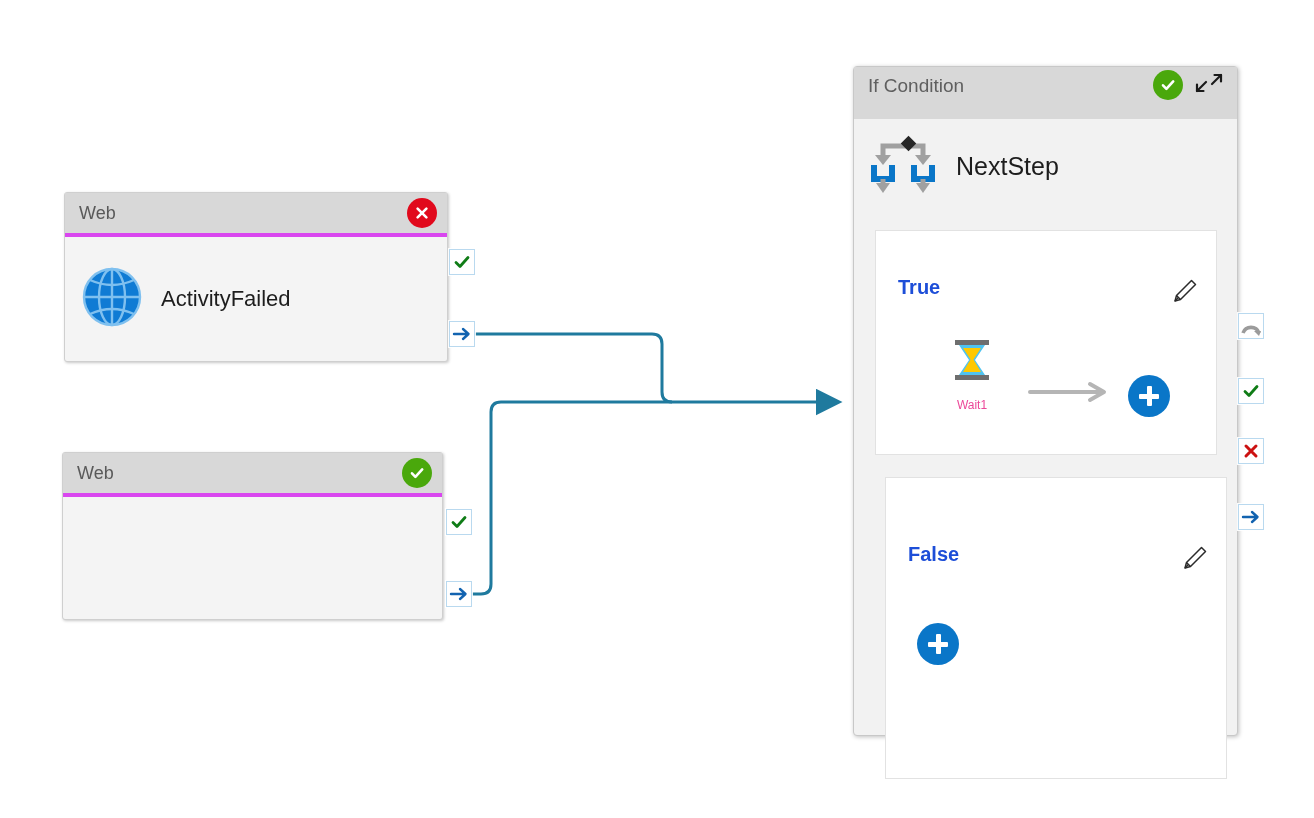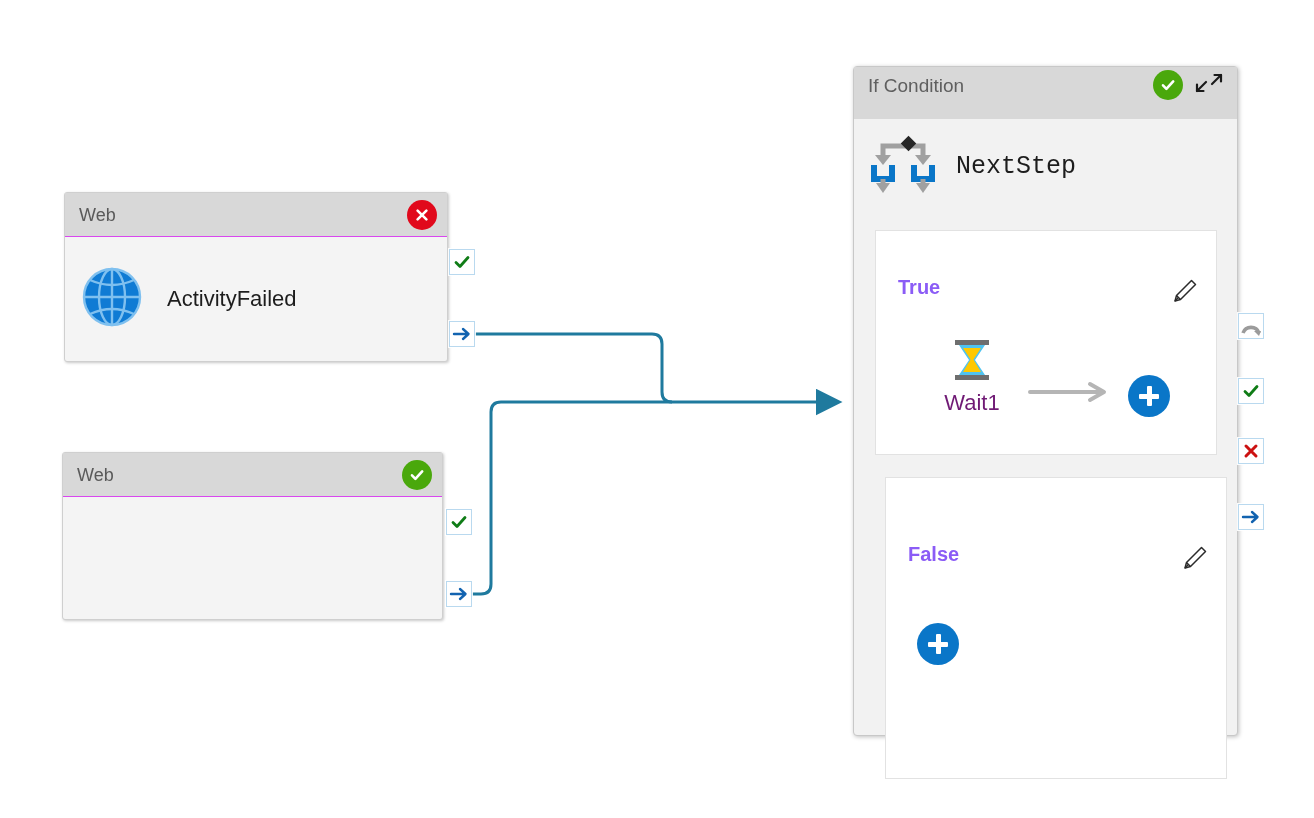--- a/index.html
+++ b/index.html
@@ -36,21 +36,21 @@
     position: absolute;
     background: #f4f4f4;
     border: 1px solid #cfcfcf;
     border-radius: 3px;
     box-shadow: 1px 1px 3px rgba(0,0,0,0.22);
     box-sizing: border-box;
   }
   .card-header {
     height: 44px;
     background: #d8d8d8;
-    border-bottom: 1px solid #d946ef;
+    border-bottom: 4px solid #d946ef;
     display: flex;
     align-items: center;
     padding: 0 10px 0 14px;
     box-sizing: border-box;
   }
   .card-title {
     font-size: 18px;
     color: #5a5a5a;
     flex: 1;
     line-height: 1;
@@ -58,21 +58,21 @@
   .card-body {
     display: flex;
     align-items: center;
     padding: 0 16px;
     height: calc(100% - 44px);
     box-sizing: border-box;
   }
   .card-label {
     font-size: 22px;
     color: #1d1d1d;
-    margin-left: 24px;
+    margin-left: 18px;
     white-space: nowrap;
   }
 
   
   .badge {
     width: 30px; height: 30px;
     border-radius: 50%;
     display: inline-flex;
     align-items: center;
     justify-content: center;
@@ -121,40 +121,39 @@
   }
   #if-nextstep {
     display: flex;
     align-items: center;
     padding: 14px 0 14px 16px;
   }
   #if-nextstep-label {
     font-size: 25px;
     color: #1d1d1d;
     margin-left: 20px;
-    font-family: Liberation Mono, monospace;
   }
 
   .branch {
     position: absolute;
     left: 21px;
     width: 342px;
     background: #ffffff;
     border: 1px solid #e2e2e2;
     box-sizing: border-box;
   }
   #branch-true  { top: 163px; height: 225px; }
   #branch-false { top: 410px; height: 302px; margin-left: 10px; }
 
   .branch-title {
     position: absolute;
     left: 22px;
     font-size: 20px;
     font-weight: bold;
-    color: #8b5cf6;
+    color: #1d4ed8;
   }
   #branch-true .branch-title  { top: 45px; }
   #branch-false .branch-title { top: 65px; }
 
   .edit-icon {
     position: absolute;
     right: 18px;
     width: 26px; height: 26px;
     cursor: pointer;
   }
@@ -186,23 +185,23 @@
     border-radius: 1px;
   }
 
   .wait-node {
     position: absolute;
     left: 55px; top: 108px;
     width: 82px;
     text-align: center;
   }
   .wait-caption {
-    font-size: 22px;
-    color: #701a75;
-    margin-top: 5px;
+    font-size: 12px;
+    color: #ec4899;
+    margin-top: 13px;
   }
 
   .flow-arrow {
     position: absolute;
     left: 152px; top: 150px;
     width: 84px; height: 22px;
   }
 </style>
 </head>
 <body>

